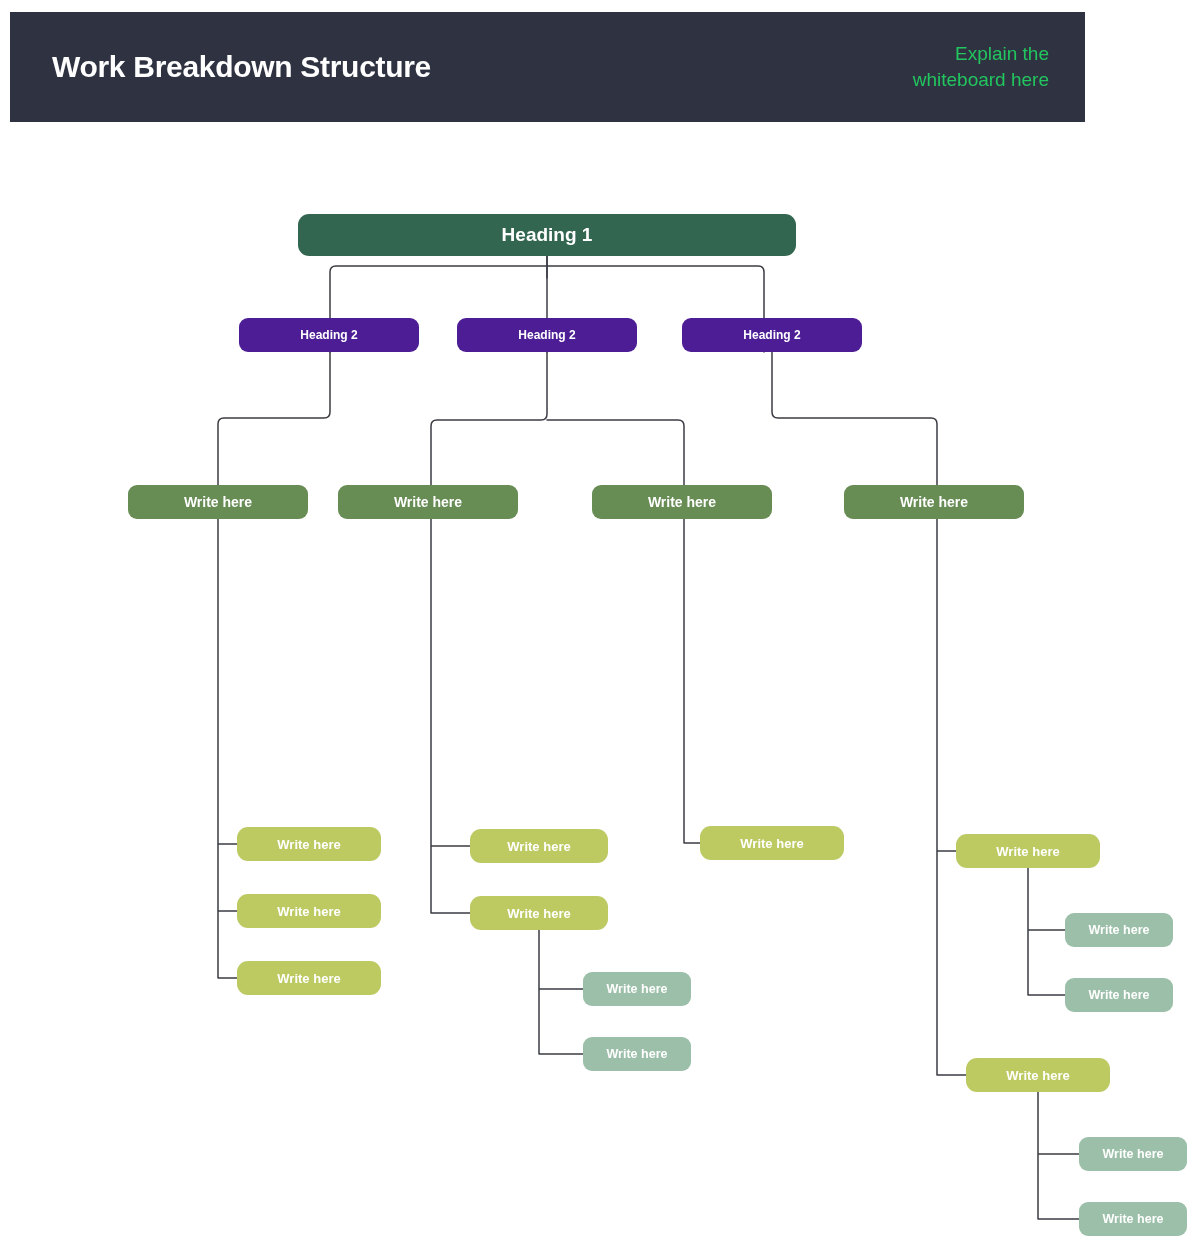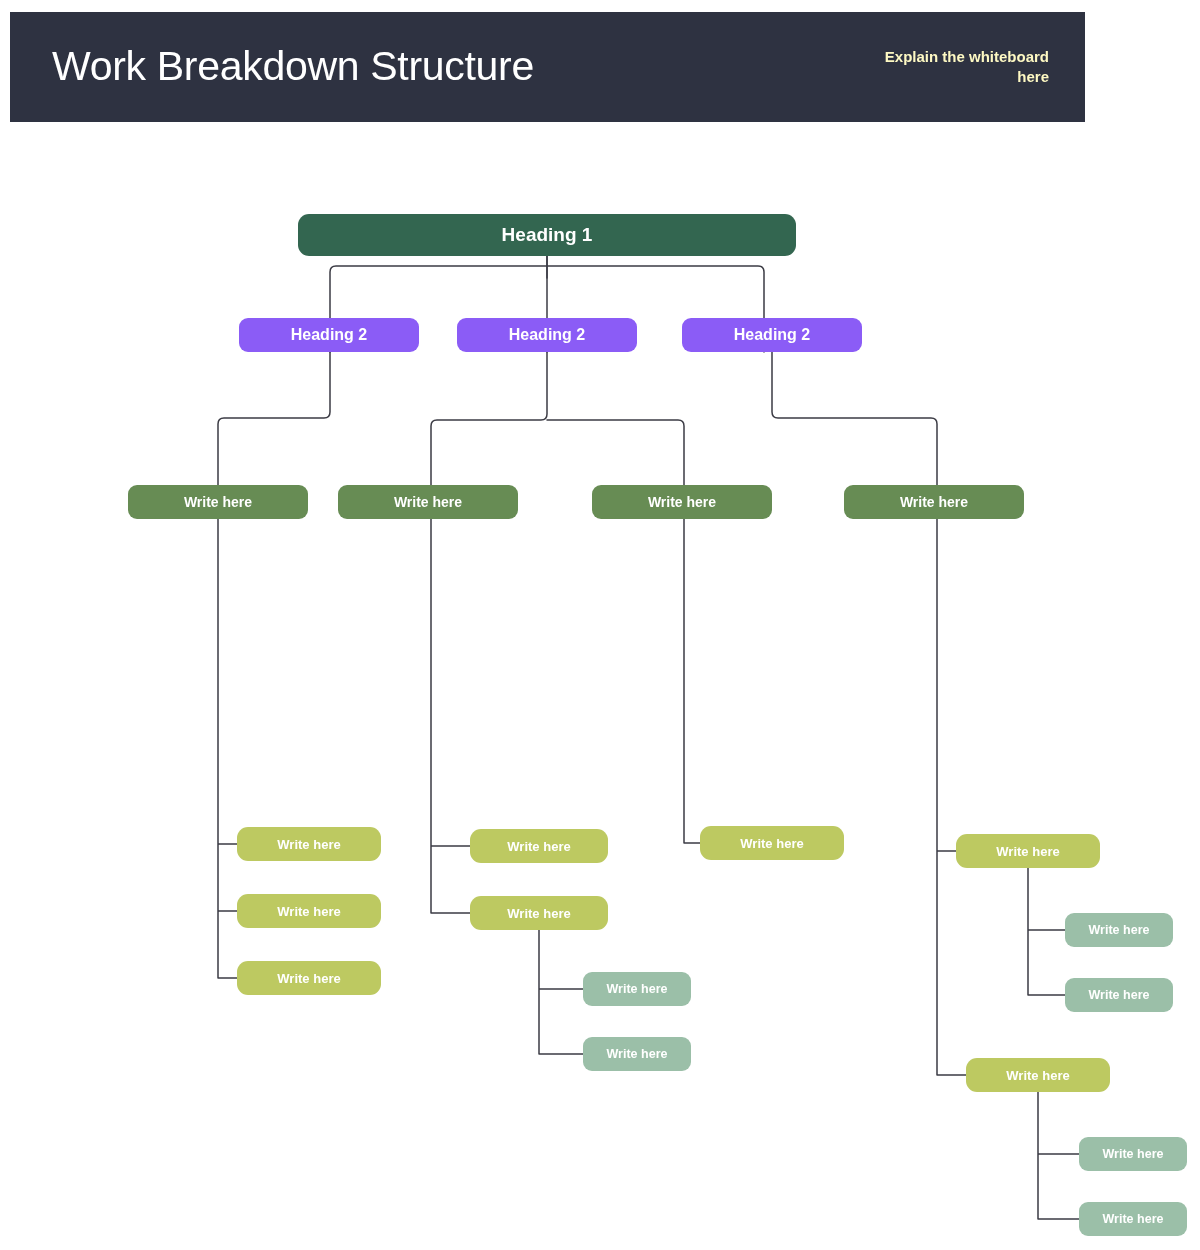--- a/index.html
+++ b/index.html
@@ -29,33 +29,33 @@
     height: 110px;
     background: #2e3241;
     display: flex;
     align-items: center;
     justify-content: space-between;
     box-sizing: border-box;
     padding: 0 36px 0 42px;
   }
   .header-title {
     color: #ffffff;
-    font-size: 41px;
-    font-weight: normal;
+    font-size: 30px;
+    font-weight: bold;
     letter-spacing: -0.3px;
     line-height: 1.05;
     white-space: nowrap;
   }
   .header-subtitle {
-    color: #fef9c3;
-    font-size: 15px;
+    color: #22c55e;
+    font-size: 19px;
     line-height: 1.35;
     text-align: right;
     max-width: 180px;
-    font-weight: bold;
+    font-weight: normal;
   }
 
   
   #connectors {
     position: absolute;
     left: 0;
     top: 0;
     width: 1200px;
     height: 1250px;
     pointer-events: none;
@@ -82,22 +82,22 @@
     padding: 0 10px;
     z-index: 3;
     user-select: none;
   }
   .node.lvl1 {
     background: #336650;
     border-radius: 11px;
     font-size: 19px;
   }
   .node.lvl2 {
-    background: #8b5cf6;
-    font-size: 16px;
+    background: #4c1d95;
+    font-size: 12px;
   }
   .node.lvl3 {
     background: #678c54;
     font-size: 14px;
   }
   .node.lvl4 {
     background: #bdc961;
     border-radius: 11px;
     font-size: 13px;
   }

